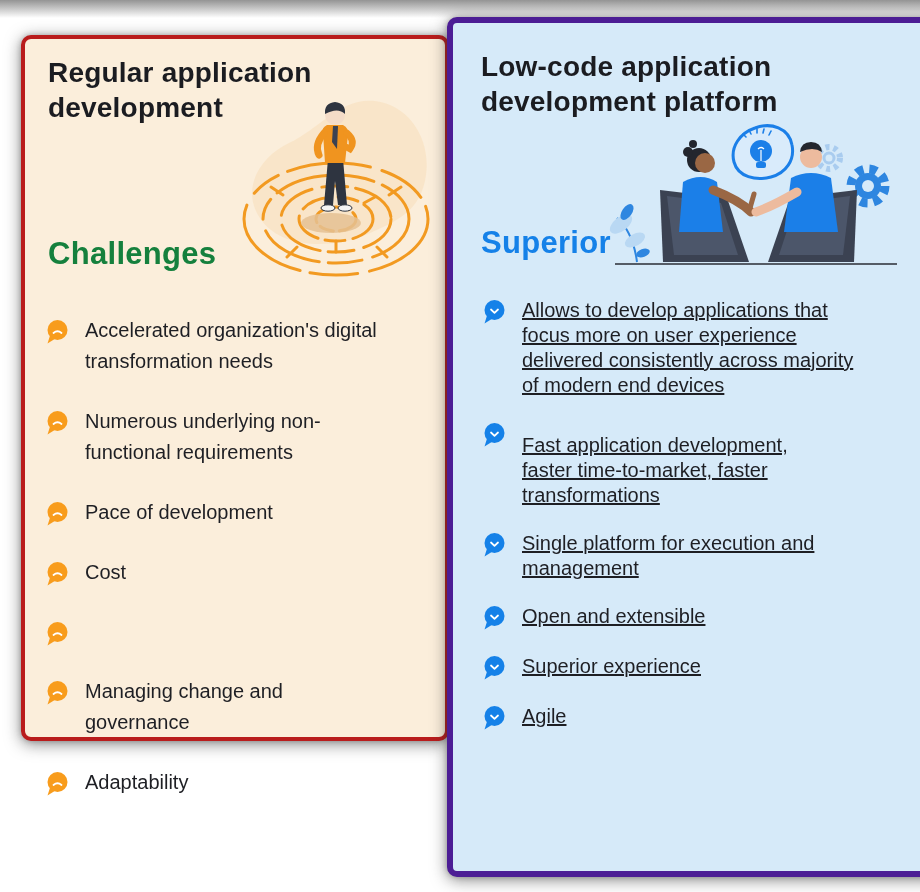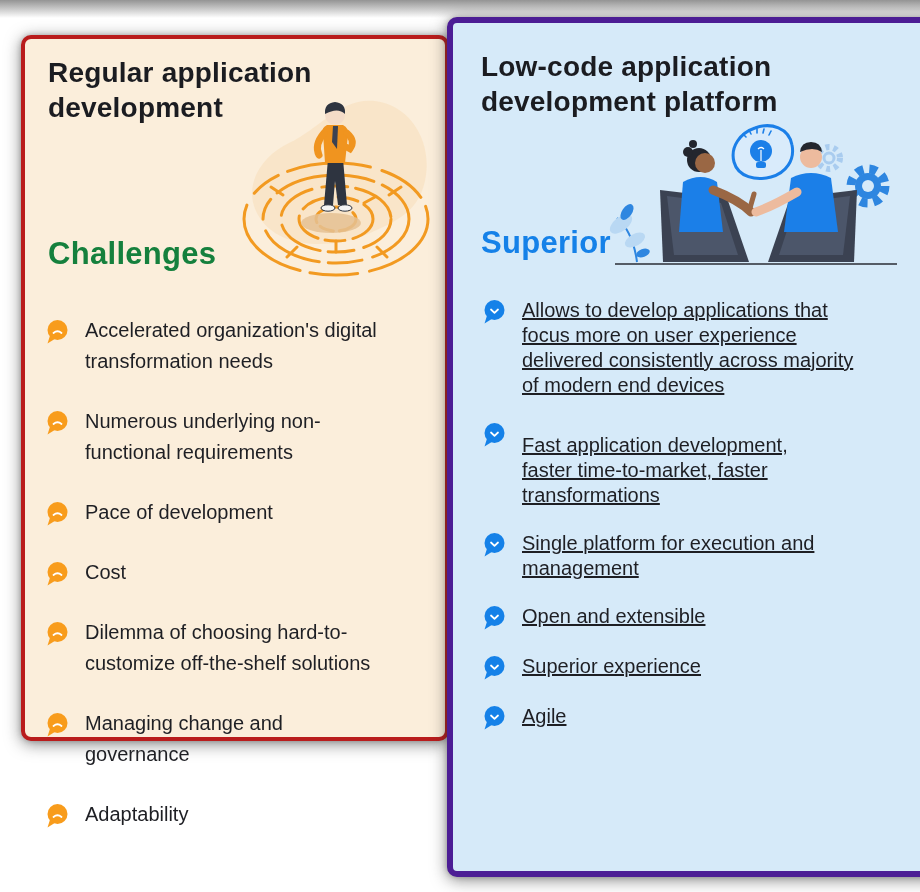--- a/index.html
+++ b/index.html
@@ -142,21 +142,20 @@
         </svg>
         <span class="item-text">Cost</span>
       </li>
 
       <li>
         <svg class="bubble" viewBox="0 0 23 26" aria-hidden="true">
           <circle cx="11.5" cy="11" r="10" fill="#F89C1C"></circle>
           <path d="M4 16.5 L1.5 24.5 L9.5 19.5 Z" fill="#F89C1C"></path>
           <path d="M7.5 14 Q11.5 10.5 15.5 14" stroke="#ffffff" stroke-width="1.8" fill="none" stroke-linecap="round"></path>
         </svg>
-        <span class="item-text">Dilemma of choosing hard-to-customize off-the-shelf solutions</span>
       </li>
 
       <li>
         <svg class="bubble" viewBox="0 0 23 26" aria-hidden="true">
           <circle cx="11.5" cy="11" r="10" fill="#F89C1C"></circle>
           <path d="M4 16.5 L1.5 24.5 L9.5 19.5 Z" fill="#F89C1C"></path>
           <path d="M7.5 14 Q11.5 10.5 15.5 14" stroke="#ffffff" stroke-width="1.8" fill="none" stroke-linecap="round"></path>
         </svg>
         <span class="item-text">Managing change and governance</span>
       </li>

